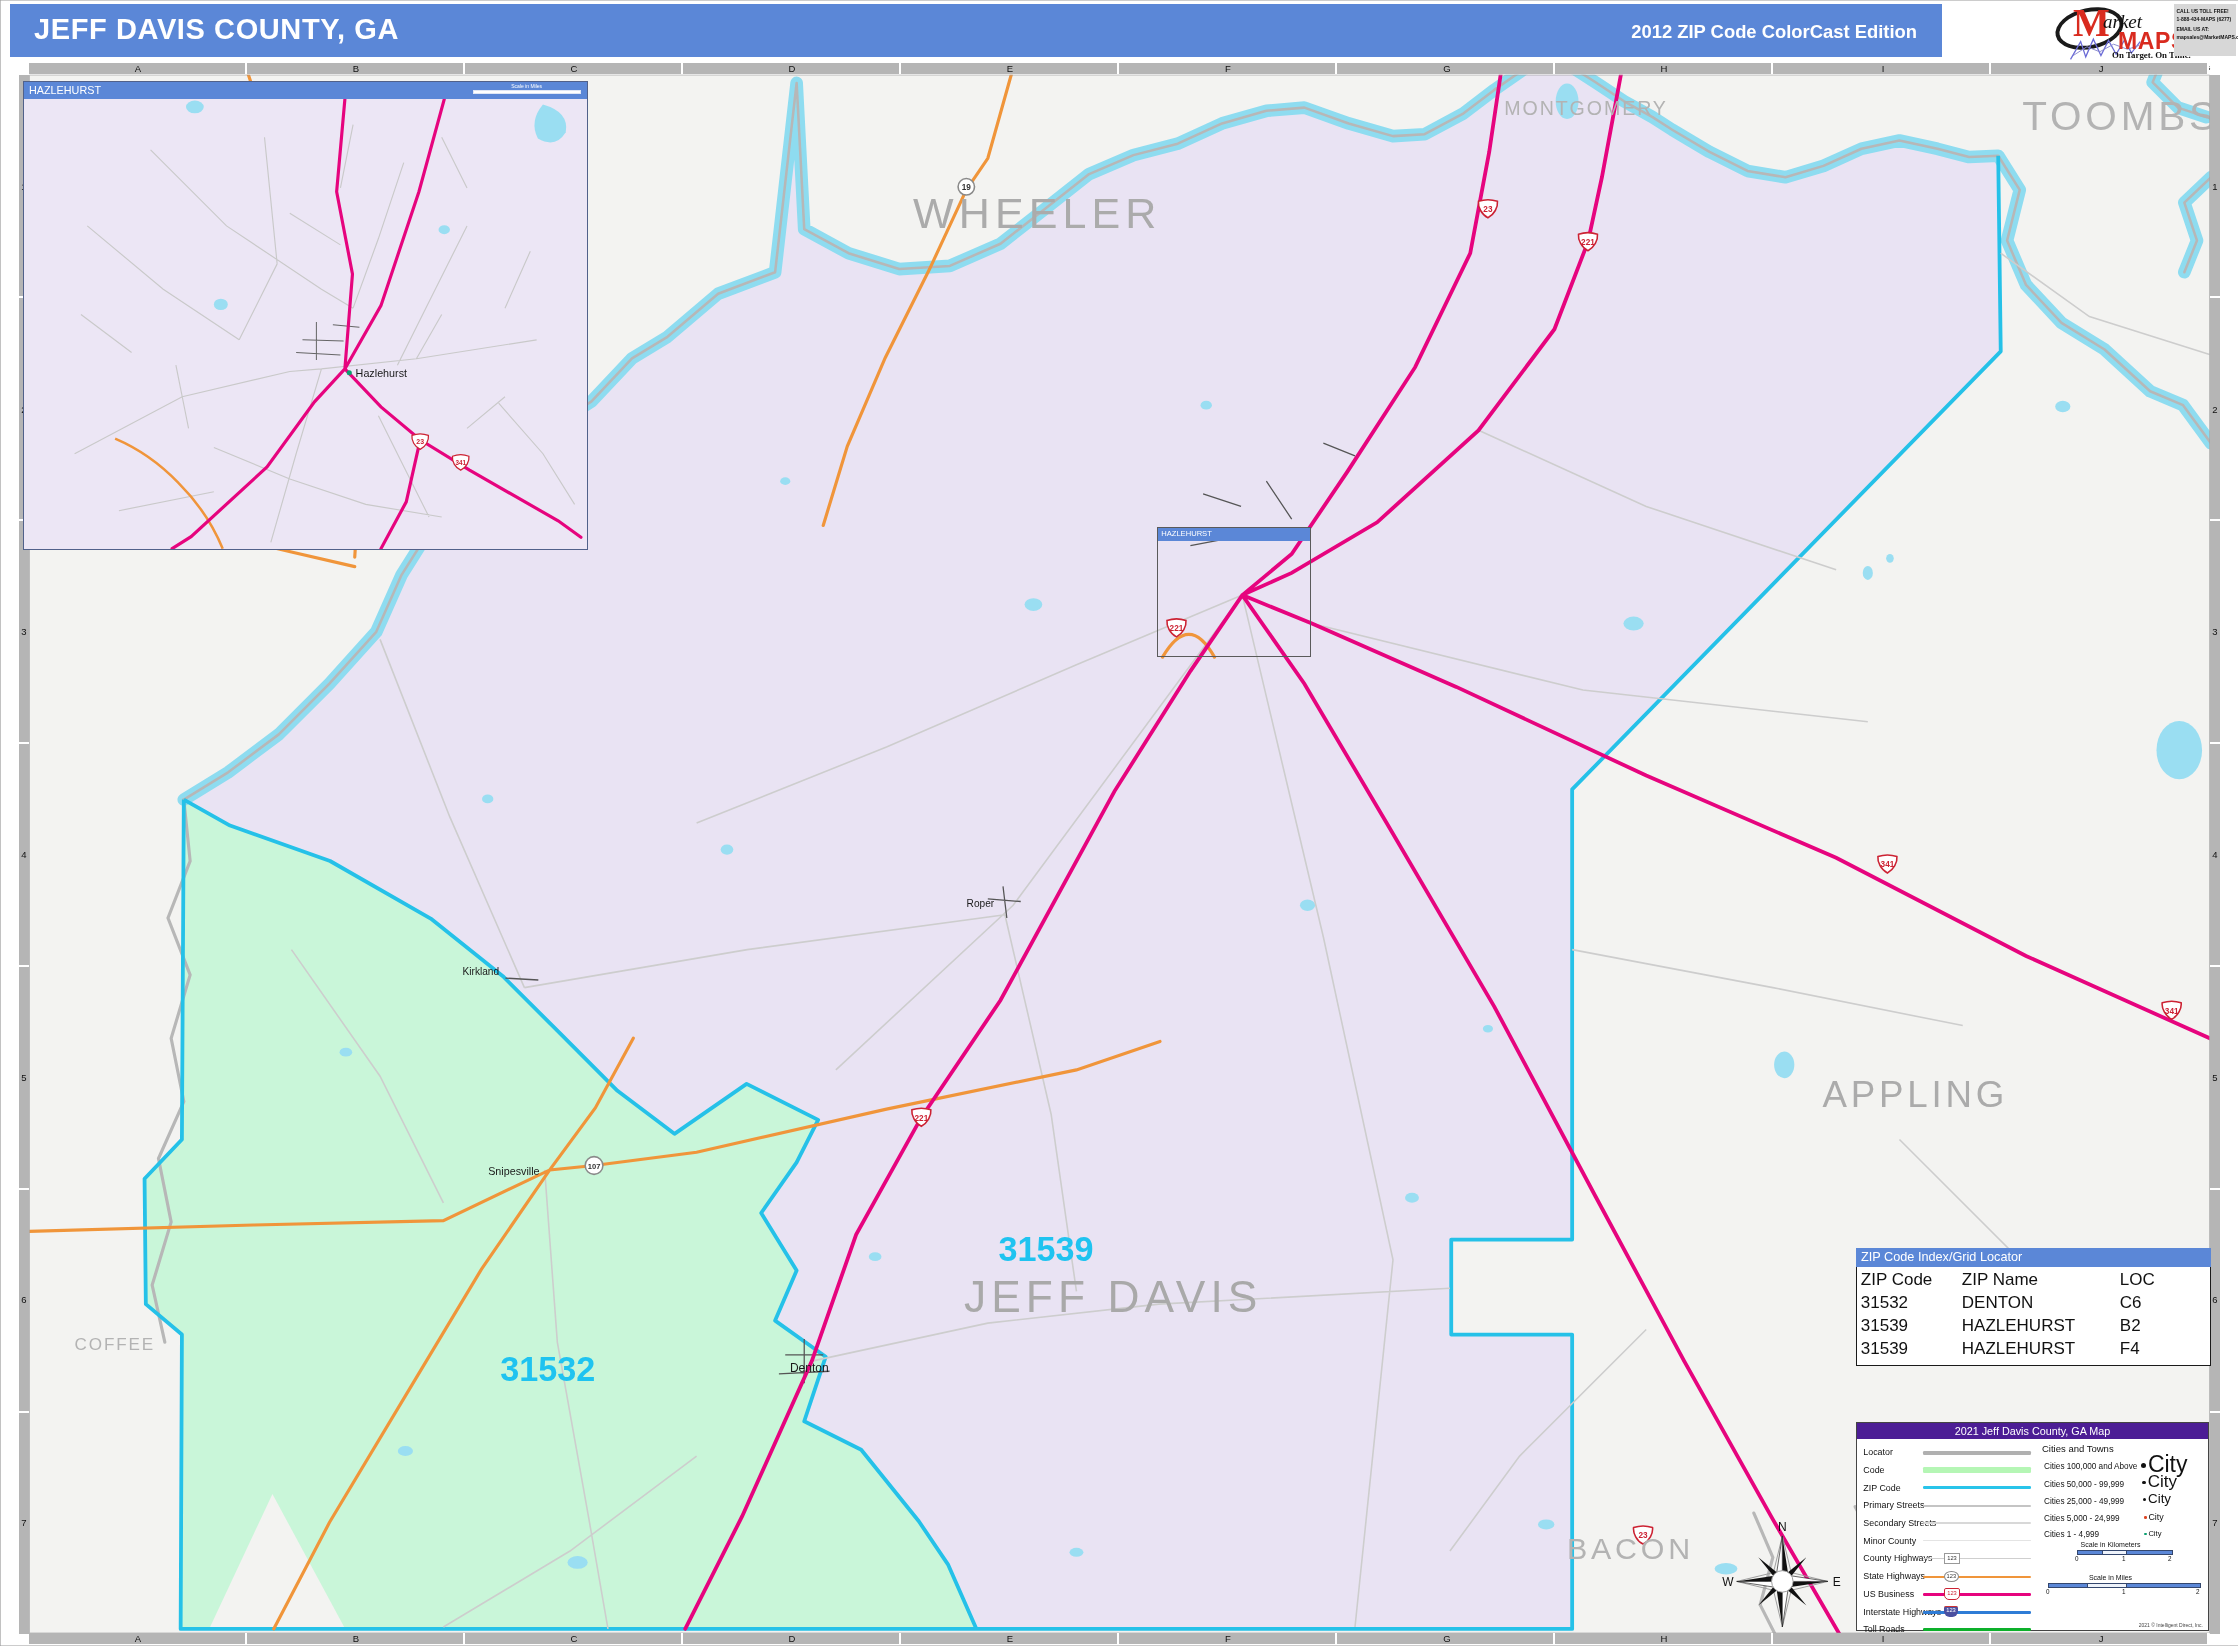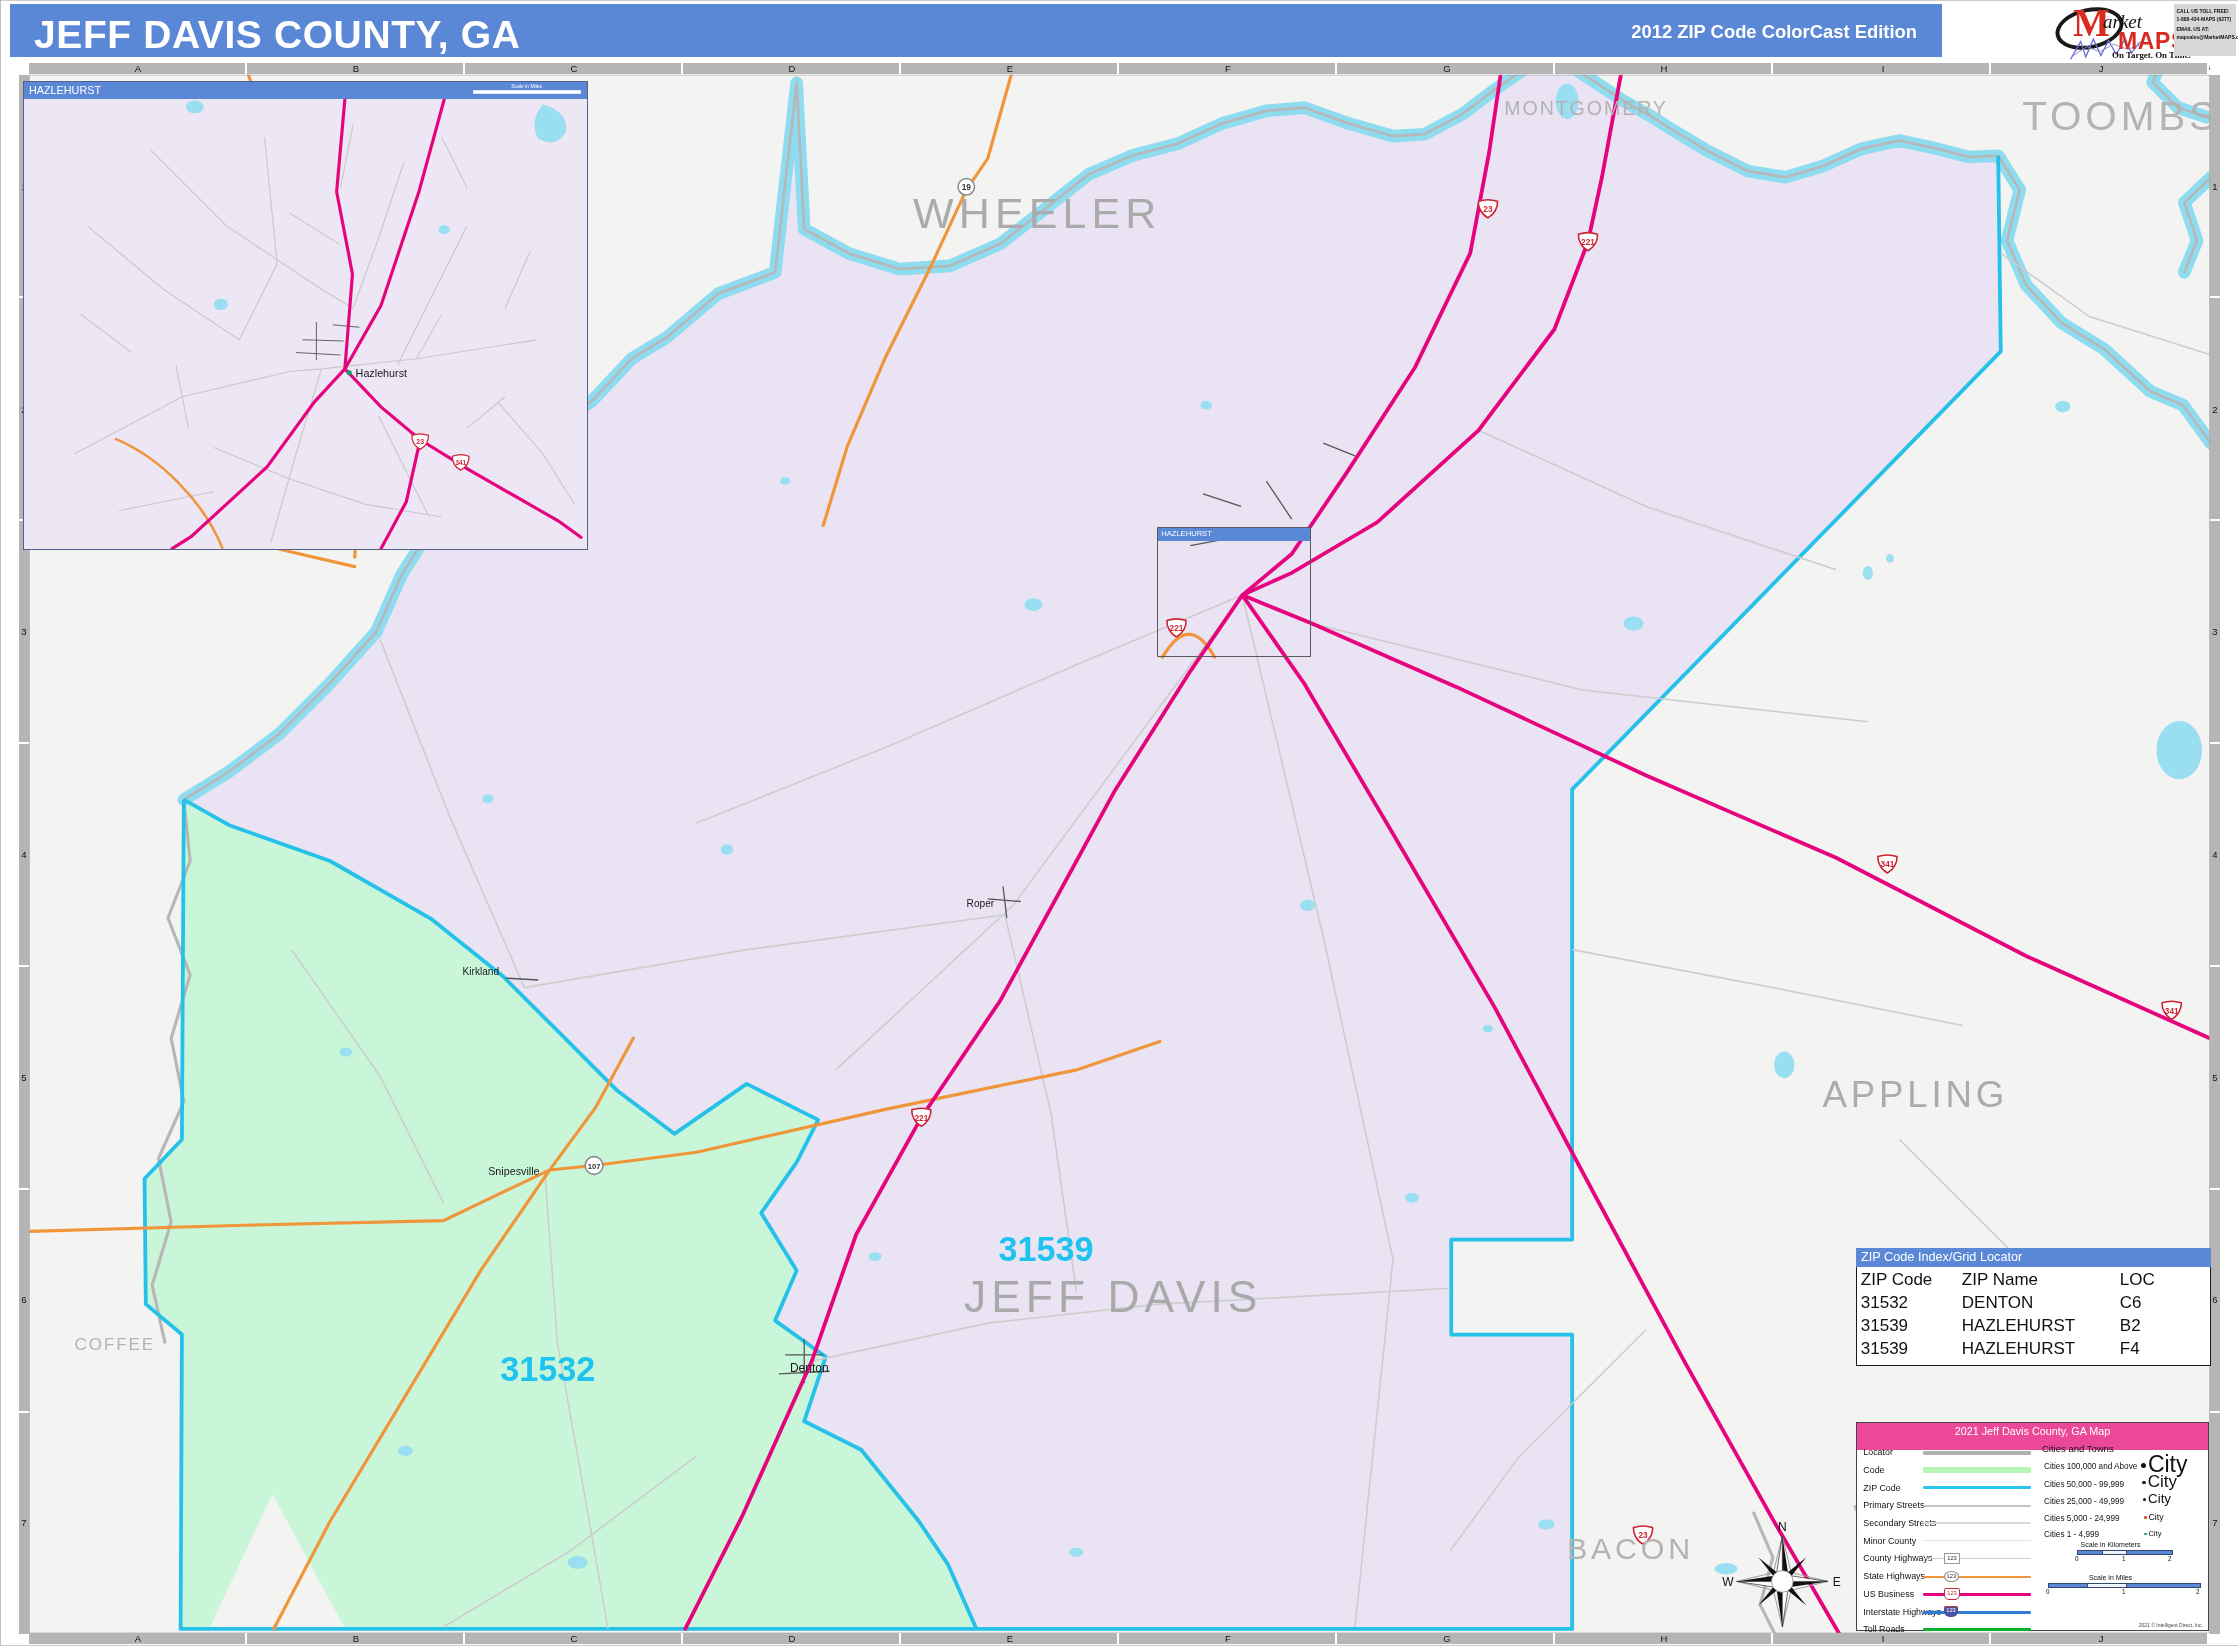--- a/index.html
+++ b/index.html
@@ -1,21 +1,21 @@
 <!DOCTYPE html>
 <html style="font-size:10px"><head>
 <meta charset="utf-8">
 <style>
   html,body{margin:0;padding:0;background:#ffffff;}
   .page{position:relative;width:2239px;height:1646px;background:#fff;overflow:hidden;
         font-family:"Liberation Sans",sans-serif;box-shadow:inset 0 0 0 0.6px #9a9a9a;}
   .abs{position:absolute;}
   
   .hdr{left:10px;top:3.8px;width:1932px;height:53px;background:#5b87d7;color:#fff;}
-  .hdr-title{left:24px;top:8.9px;font-size:39px;font-weight:bold;letter-spacing:0.6px;}
+  .hdr-title{left:24px;top:8.9px;font-size:29px;font-weight:bold;letter-spacing:0.6px;}
   .hdr-edition{right:25px;top:17.7px;font-size:18.4px;font-weight:bold;}
   
   .logo{left:2050px;top:1.3px;width:187px;height:58px;background:#fff;font-family:"Liberation Serif",serif;}
   .logo-swoosh{left:5px;top:6.3px;width:61px;height:33px;border:4.4px solid #1a1a1a;border-radius:50%;transform:rotate(-12deg);}
   .logo-m{left:23px;top:-1.3px;font-size:39px;font-weight:bold;color:#d92b1f;font-family:"Liberation Serif",serif;}
   .logo-arket{left:53px;top:10px;font-size:19px;font-style:italic;color:#111;}
   .logo-maps{left:68px;top:26.6px;font-size:23px;font-weight:bold;color:#d92b1f;letter-spacing:0.6px;font-family:"Liberation Sans",sans-serif;}
   .logo-tag{left:62px;top:49px;font-size:8.9px;font-weight:bold;color:#111;}
   .logo-sub{left:1.3px;top:61px;font-size:8.9px;color:#111;width:185px;}
   .logo-scribble{left:17.7px;top:33px;}
@@ -40,21 +40,21 @@
   .citybox-bar{left:0;top:0;width:100%;height:12.7px;background:#5b87d7;color:#fff;}
   .citybox-title{left:3.2px;top:1.3px;font-size:7.6px;color:#fff;}
   
   .ziptable{left:1856px;top:1248px;width:355px;}
   .ziptable-bar{height:19px;background:#5b87d7;color:#fff;font-size:12.7px;line-height:19px;padding-left:5px;}
   .ziptable-body{background:#fff;border:1.9px solid #1a1a1a;border-top:none;padding:1.3px 3.8px 5px 3.8px;}
   .ziptable-row{display:grid;grid-template-columns:101px 158px 1fr;font-size:17px;line-height:23px;color:#111;}
   .ziptable-row.hdr-row{font-weight:normal;}
   
   .legend{left:1856px;top:1422px;width:353px;height:209px;background:#fff;border:1.3px solid #444;box-sizing:border-box;}
-  .legend-bar{height:27px;background:#ec4899;color:#fff;font-size:10.8px;line-height:16.5px;text-align:center;}
+  .legend-bar{height:16px;background:#4c1d95;color:#fff;font-size:10.8px;line-height:16.5px;text-align:center;}
   .lg-item-label{position:absolute;font-size:8.9px;color:#111;}
   .lg-line{position:absolute;border-radius:1.3px;}
   .lg-badge{position:absolute;font-size:5.7px;line-height:8.9px;text-align:center;}
   .lg-cities-hdr{position:absolute;font-size:9.5px;color:#111;}
   .lg-city-label{position:absolute;font-size:8.2px;color:#111;}
   .lg-city-sample{position:absolute;color:#111;white-space:nowrap;}
   .lg-scale-label{position:absolute;font-size:7px;color:#111;text-align:center;}
   .lg-scalebar{position:absolute;height:3.2px;background:#5b87d7;border:0.6px solid #34476e;}
   .lg-scalebar .mid{position:absolute;left:25%;width:25%;top:-1.3px;height:3.2px;background:#eef3fb;border:0.6px solid #34476e;}
   .lg-tick{position:absolute;font-size:6.3px;color:#111;}

